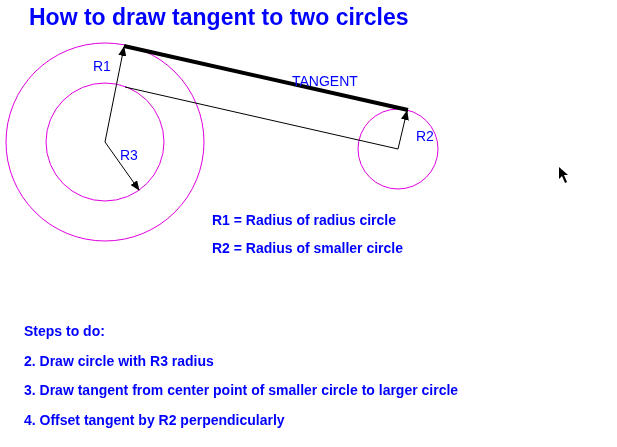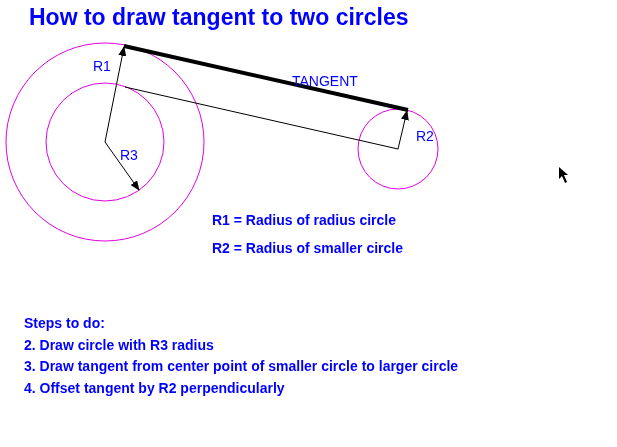--- a/index.html
+++ b/index.html
@@ -5,21 +5,21 @@
   html, body { margin:0; padding:0; background:#ffffff; }
   body { width:617px; height:447px; position:relative; overflow:hidden;
          font-family:"Liberation Sans", sans-serif; }
   .title { position:absolute; left:29px; top:4px; font-size:23px; font-weight:bold;
            color:#0000ff; margin:0; white-space:nowrap; }
   svg.diagram { position:absolute; left:0; top:0; }
   .lbl { position:absolute; font-size:14px; font-weight:normal; color:#0000ff; white-space:nowrap; }
   .defs { position:absolute; left:212px; top:211px; }
   .defs div { font-size:14px; font-weight:bold; color:#0000ff; height:28px; line-height:18px; white-space:nowrap; }
   .steps { position:absolute; left:24px; top:314px; }
-  .steps div { font-size:14px; font-weight:bold; color:#0000ff; height:21.6px; line-height:18px; white-space:nowrap; }
+  .steps div { font-size:14px; font-weight:bold; color:#0000ff; height:21.6px; line-height:18px; white-space:nowrap;margin-top:8px; }
   .cursor { position:absolute; left:559px; top:167px; }
 </style>
 </head>
 <body>
 
 <h1 class="title">How to draw tangent to two circles</h1>
 
 <svg class="diagram" width="617" height="447">
   <defs>
     <marker id="arrow" markerWidth="10" markerHeight="8" refX="9" refY="4" orient="auto" markerUnits="userSpaceOnUse">

